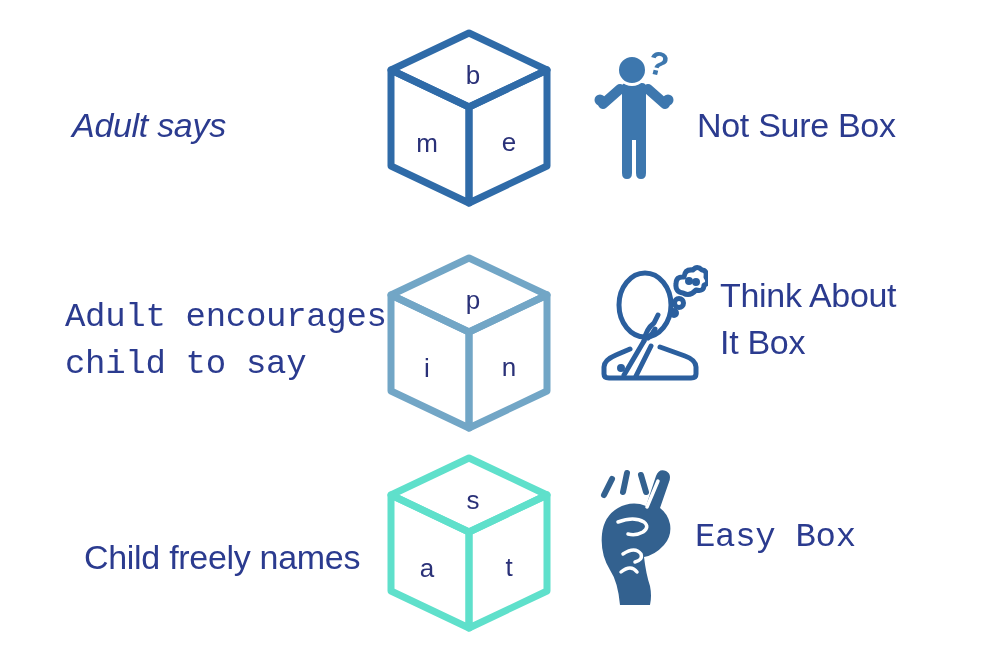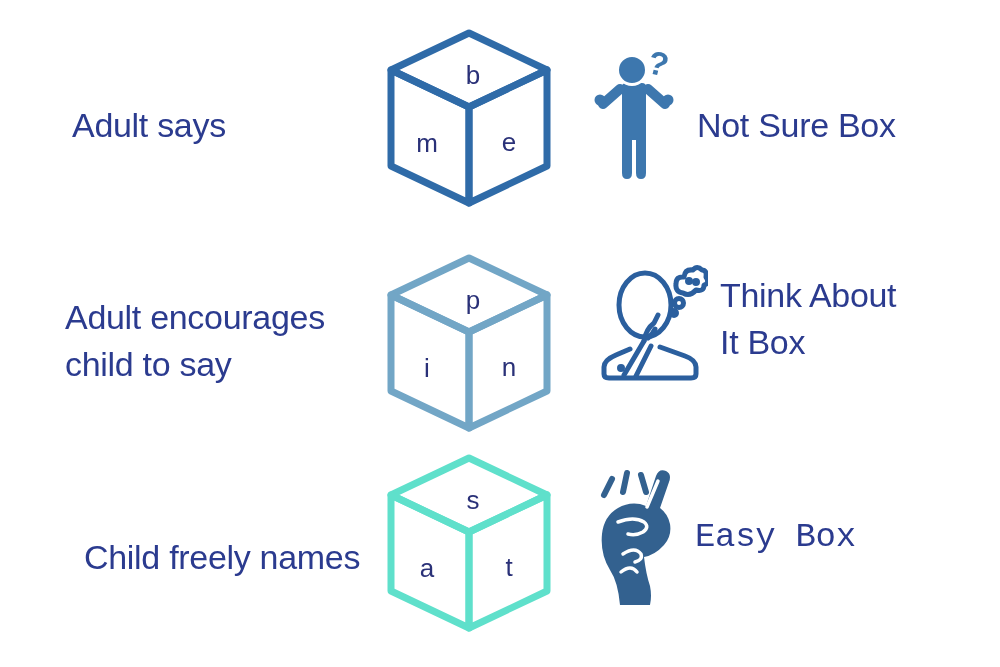--- a/index.html
+++ b/index.html
@@ -14,26 +14,26 @@
   }
   .label {
     position: absolute;
     font-size: 34px;
     letter-spacing: -0.3px;
     line-height: 47px;
     color: #2b3b8f;
     white-space: pre-line;
   }
   
-  .r1-left  { left: 72px;  top: 102px; }
+  .r1-left  { left: 72px;  top: 102px; font-style: italic; }
   .r1-right { left: 697px; top: 102px; }
   .r1-cube  { left: 386px; top: 28px; }
   .r1-icon  { left: 592px; top: 45px; }
   
-  .r2-left  { left: 65px;  top: 294px; }
+  .r2-left  { left: 65px;  top: 294px; font-family: Liberation Mono, monospace; }
   .r2-right { left: 720px; top: 272px; }
   .r2-cube  { left: 386px; top: 253px; }
   .r2-icon  { left: 596px; top: 259px; }
   
   .r3-left  { left: 84px;  top: 534px; }
   .r3-right { left: 695px; top: 514px; font-family: Liberation Mono, monospace; }
   .r3-cube  { left: 386px; top: 453px; }
   .r3-icon  { left: 590px; top: 462px; }
 
   .cube-svg, .icon-svg { position: absolute; display: block; }

